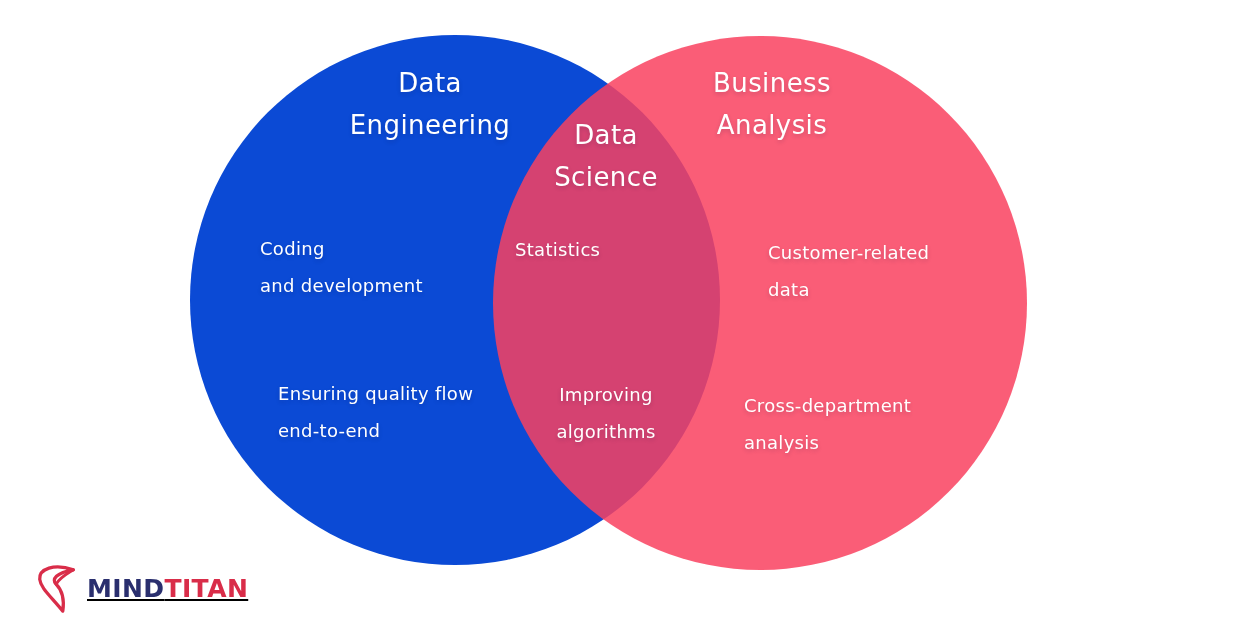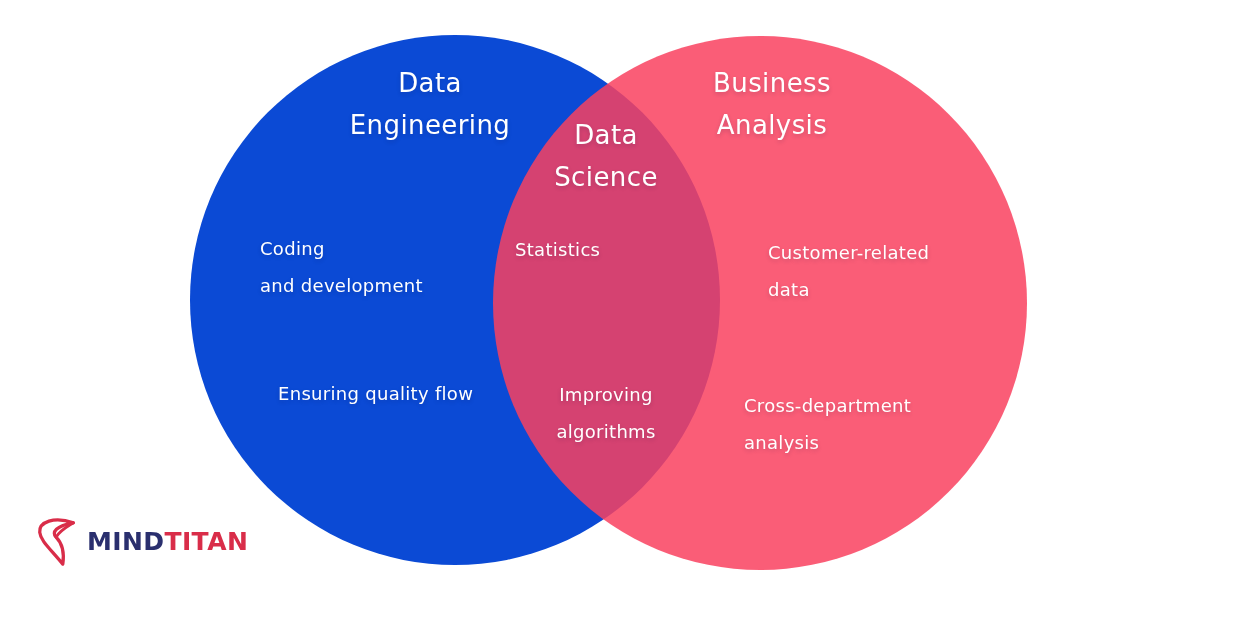--- a/index.html
+++ b/index.html
@@ -60,23 +60,24 @@
   .item-blue-1  { left: 260px; top: 230px; }
   .item-blue-2  { left: 258px; top: 375px; margin-left: 20px; }
   .item-mid-1   { left: 515px; top: 231px; width: 182px; text-align: left; }
   .item-mid-2   { left: 515px; top: 376px; width: 182px; text-align: center; }
   .item-pink-1  { left: 744px; top: 234px; margin-left: 24px; }
   .item-pink-2  { left: 744px; top: 379px; margin-top: 8px; }
 
   .logo {
     position: absolute;
     left: 33px;
-    top: 514px;
+    top: 561px;
     display: flex;
     z-index: 6;
+    text-decoration: underline;
   }
   .logo-icon {
     width: 50px;
     height: 56px;
     display: block;
   }
   .logo-text {
     margin-left: 4px;
     font-size: 25px;
     font-weight: 700;
@@ -107,20 +108,21 @@
     <div>Business</div>
     <div>Analysis</div>
   </div>
 
   <div class="txt item item-blue-1">
     <div>Coding</div>
     <div>and development</div>
   </div>
   <div class="txt item item-blue-2">
     <div>Ensuring quality flow</div>
+    <div>end-to-end</div>
   </div>
 
   <div class="txt item item-mid-1">
     <div>Statistics</div>
   </div>
   <div class="txt item item-mid-2">
     <div>Improving</div>
     <div>algorithms</div>
   </div>
 

